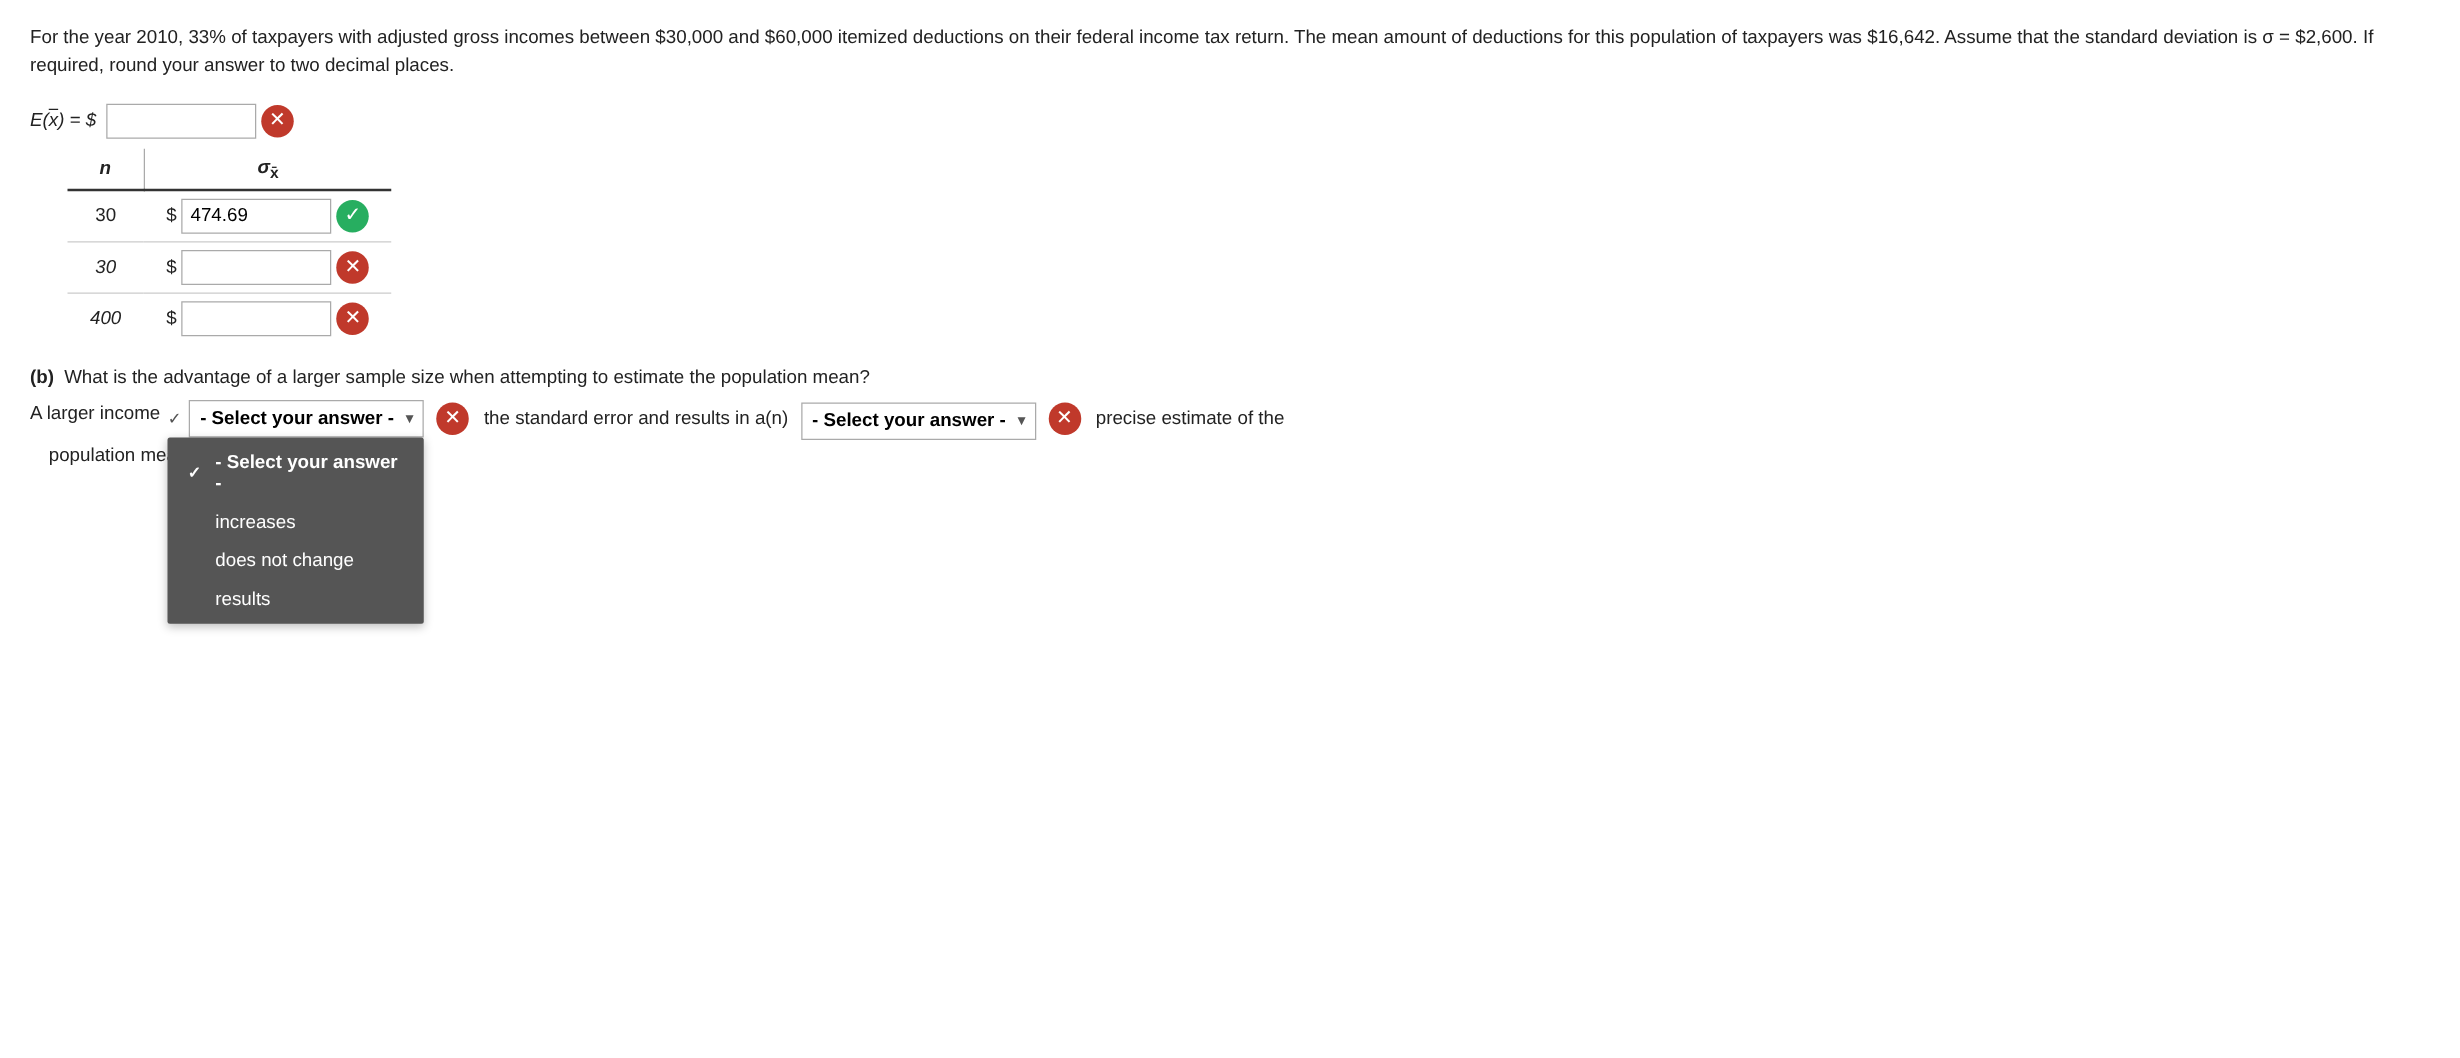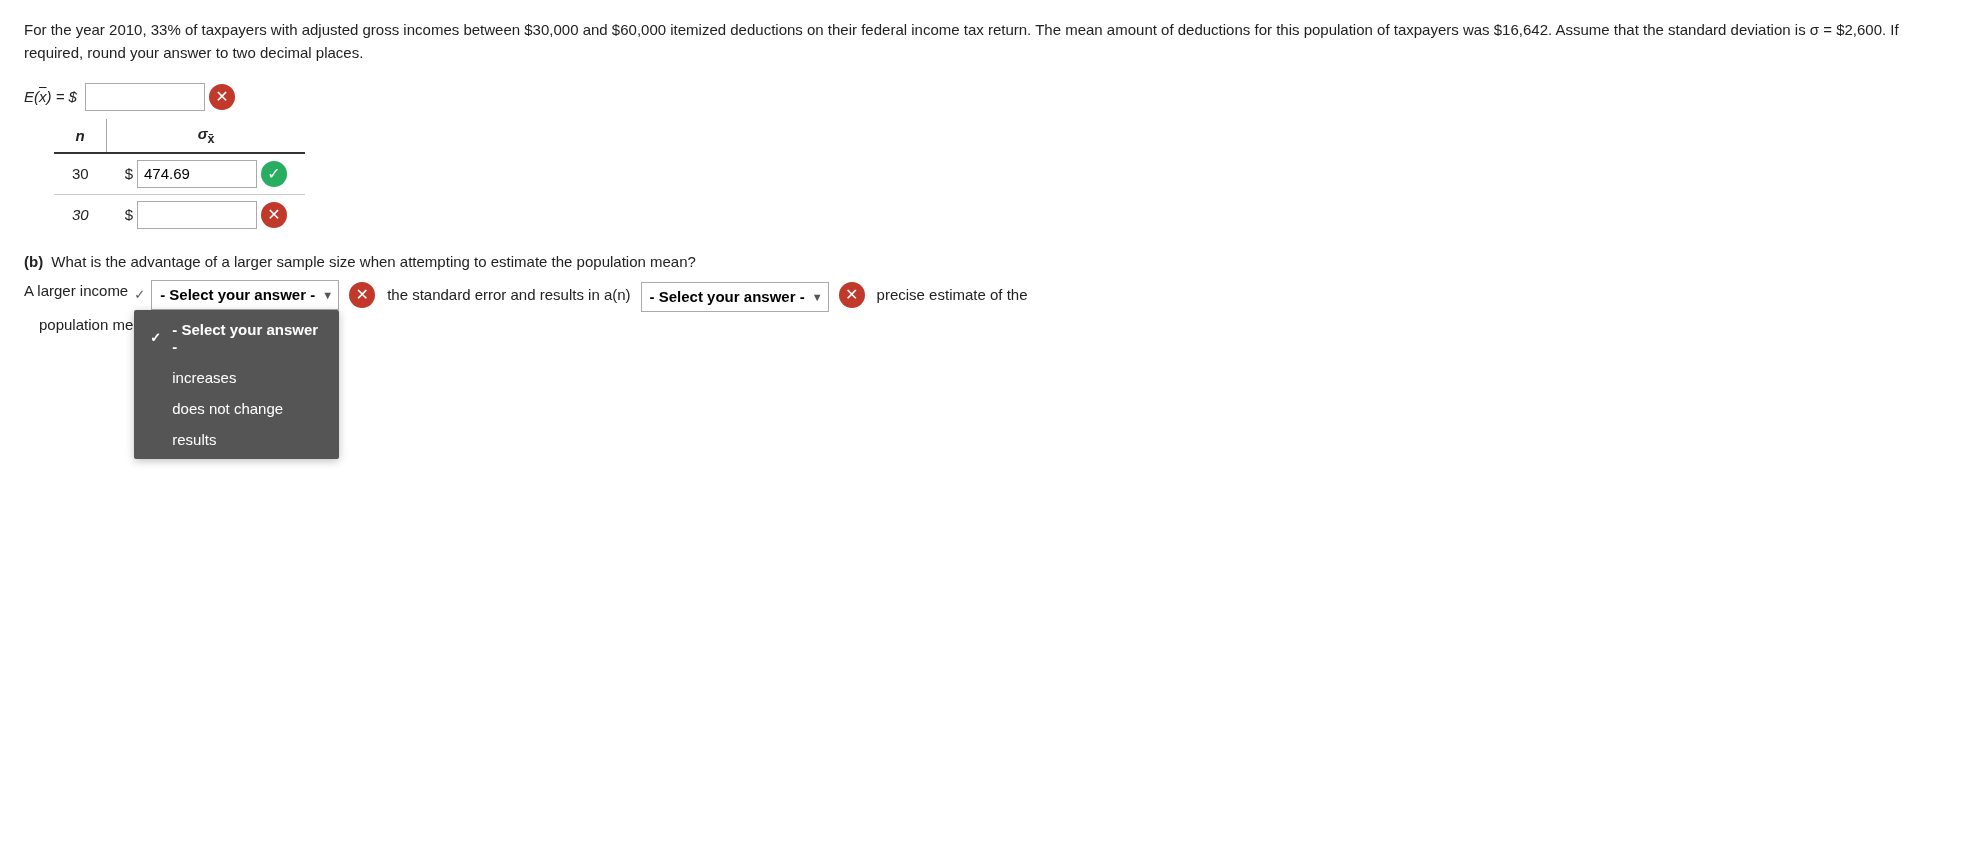--- a/index.html
+++ b/index.html
@@ -206,20 +206,30 @@
         <tr class="row-n">
           <td style="font-style: italic;">30</td>
           <td>
             <div class="dollar-cell">
               <span>$</span>
               <input type="text" class="text-input" style="">
               <button class="icon-btn icon-error">✕</button>
             </div>
           </td>
         </tr>
+        <tr class="row-n">
+          <td style="font-style: italic;">400</td>
+          <td>
+            <div class="dollar-cell">
+              <span>$</span>
+              <input type="text" class="text-input" style="">
+              <button class="icon-btn icon-error">✕</button>
+            </div>
+          </td>
+        </tr>
       </tbody>
   </table>
 </div>
 
 <div class="part-b">
   <div class="part-b-question">
     <span class="part-label">(b)</span>
     <span>What is the advantage of a larger sample size when attempting to estimate the population mean?</span>
   </div>
 

